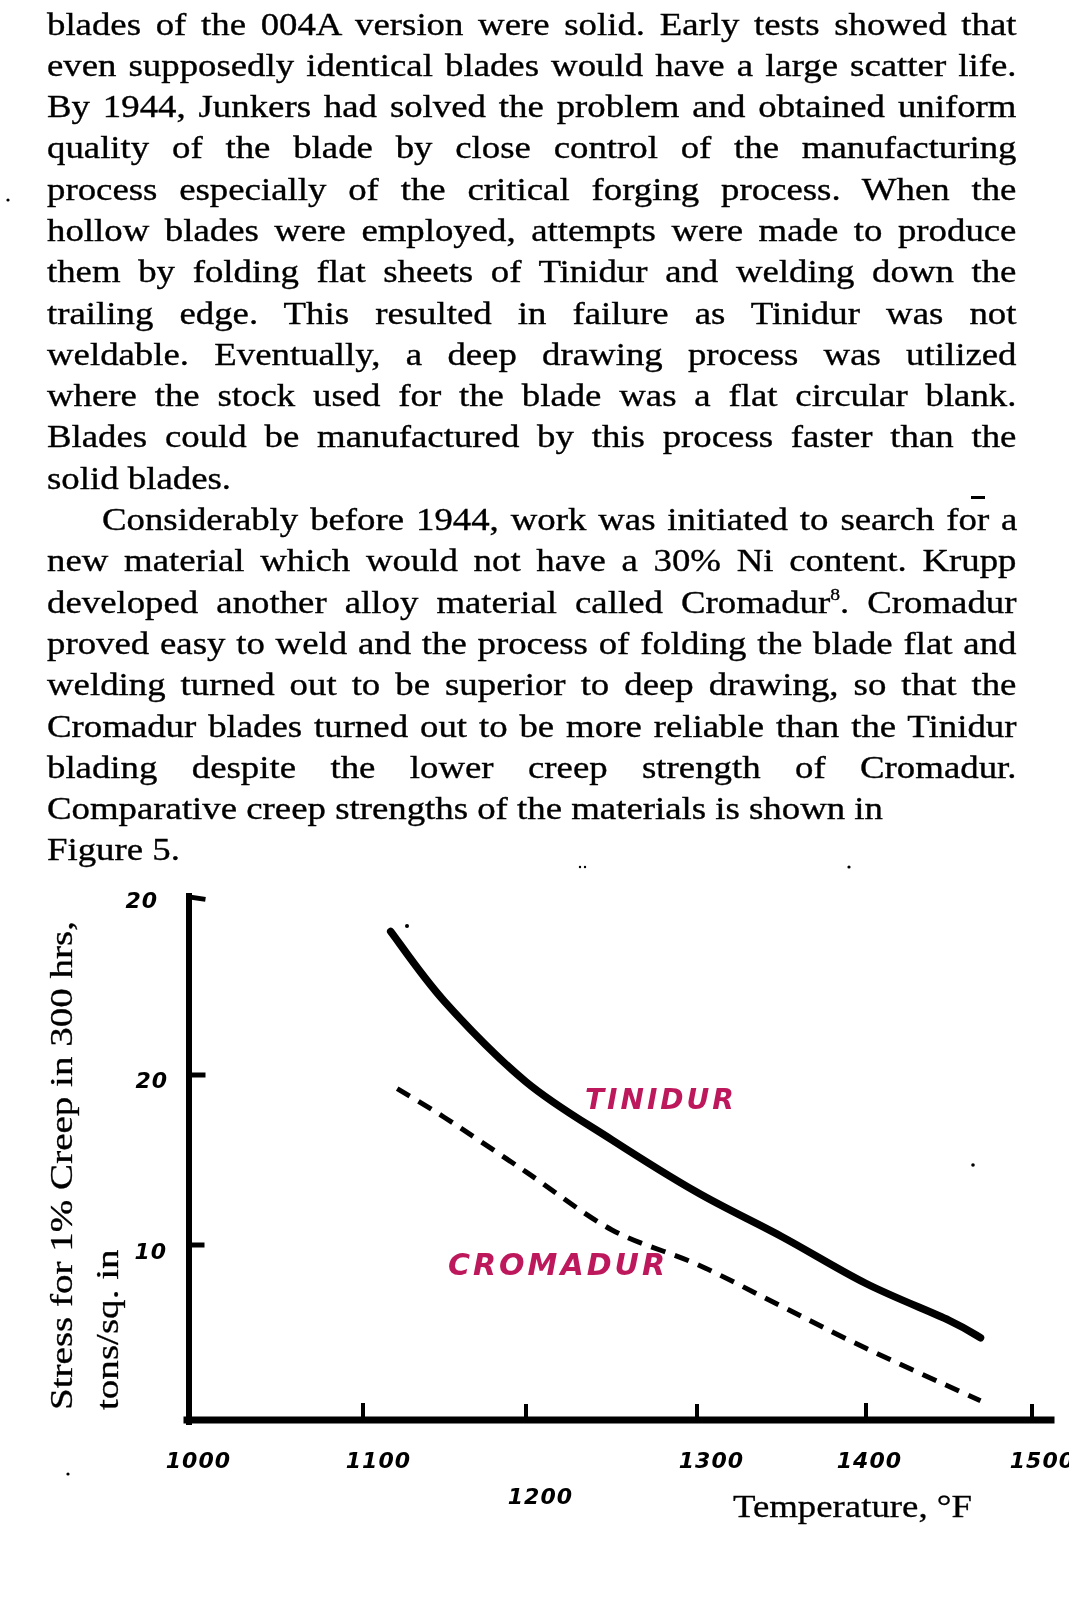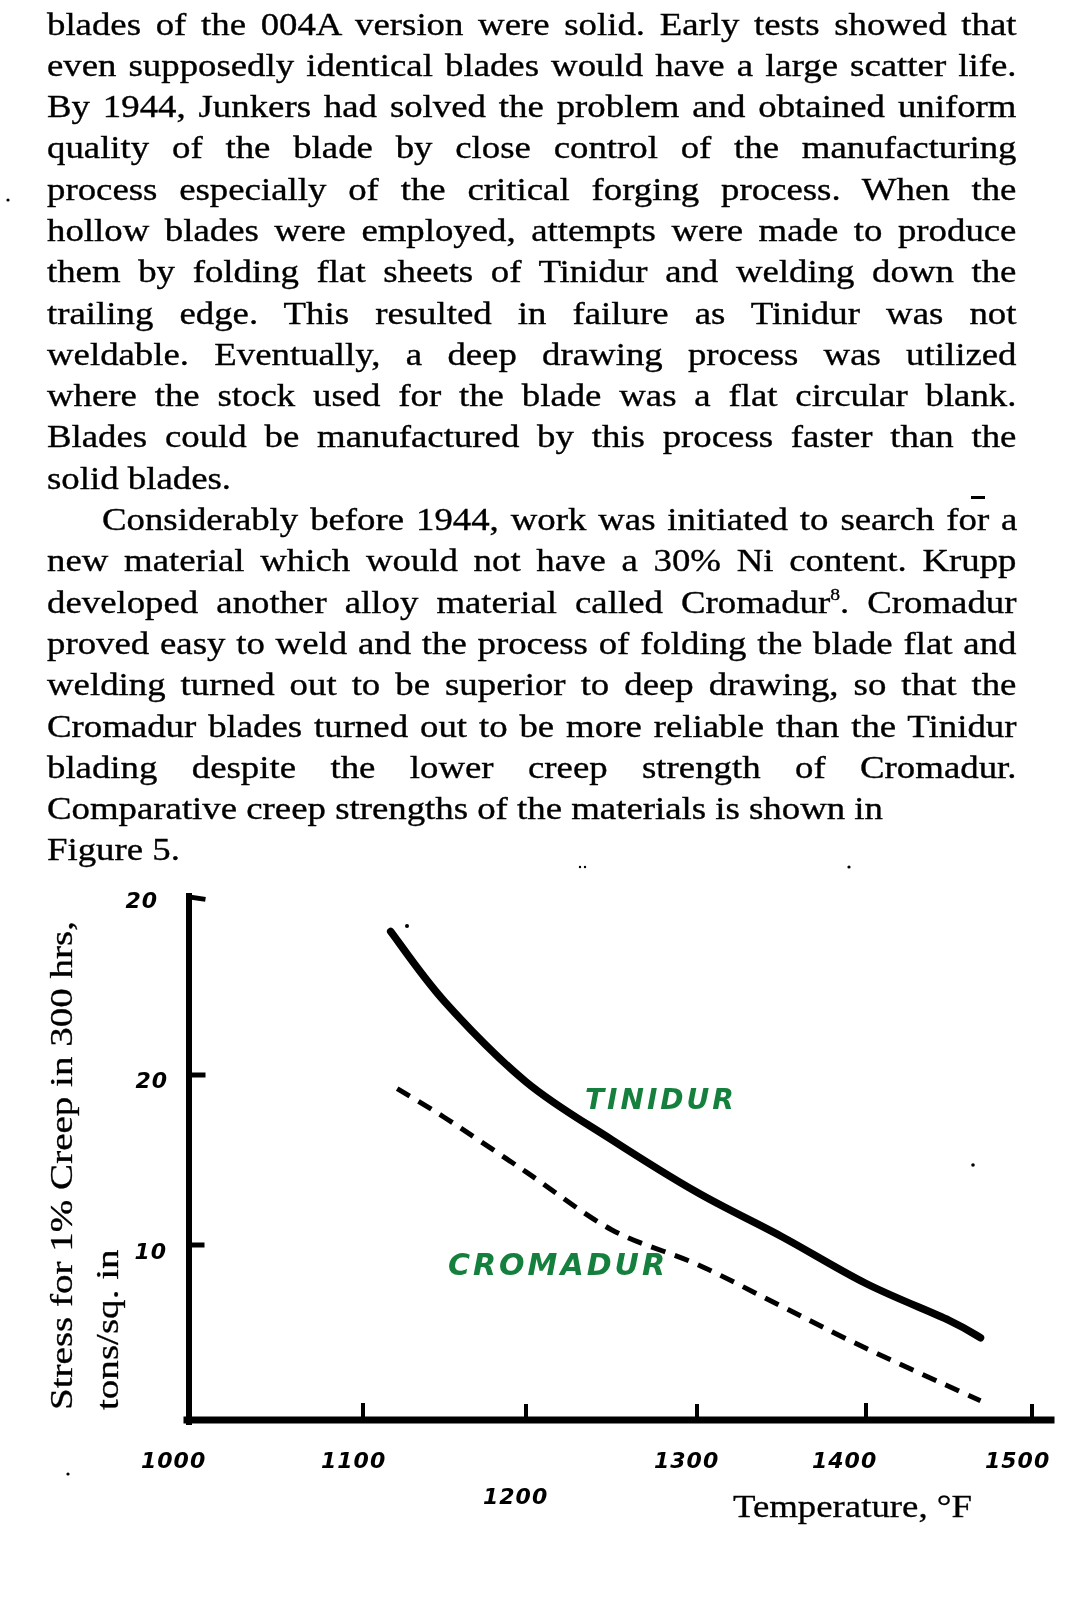--- a/index.html
+++ b/index.html
@@ -35,29 +35,29 @@
     font-family: "DejaVu Sans", sans-serif;
     font-weight: bold;
     font-style: italic;
     font-size: 22px;
     line-height: 22px;
     letter-spacing: 1px;
     color: #000;
     white-space: nowrap;
   }
   .tick-label.y { width: 50px; text-align: right; }
-  .tick-label.x { width: 90px; text-align: left; top: 1438px; }
+  .tick-label.x { width: 90px; text-align: right; top: 1438px; }
 
   .curve-label {
     position: absolute;
     font-family: "DejaVu Sans", sans-serif;
     font-weight: bold;
     font-style: italic;
     letter-spacing: 3px;
-    color: #15803d;
+    color: #be185d;
     white-space: nowrap;
   }
 
   .y-title {
     position: absolute;
     left: 38px;
     top: 1398px;
     transform-origin: 0 0;
     transform: rotate(-90deg) scaleX(1.22);
     font-family: "Liberation Serif", serif;

